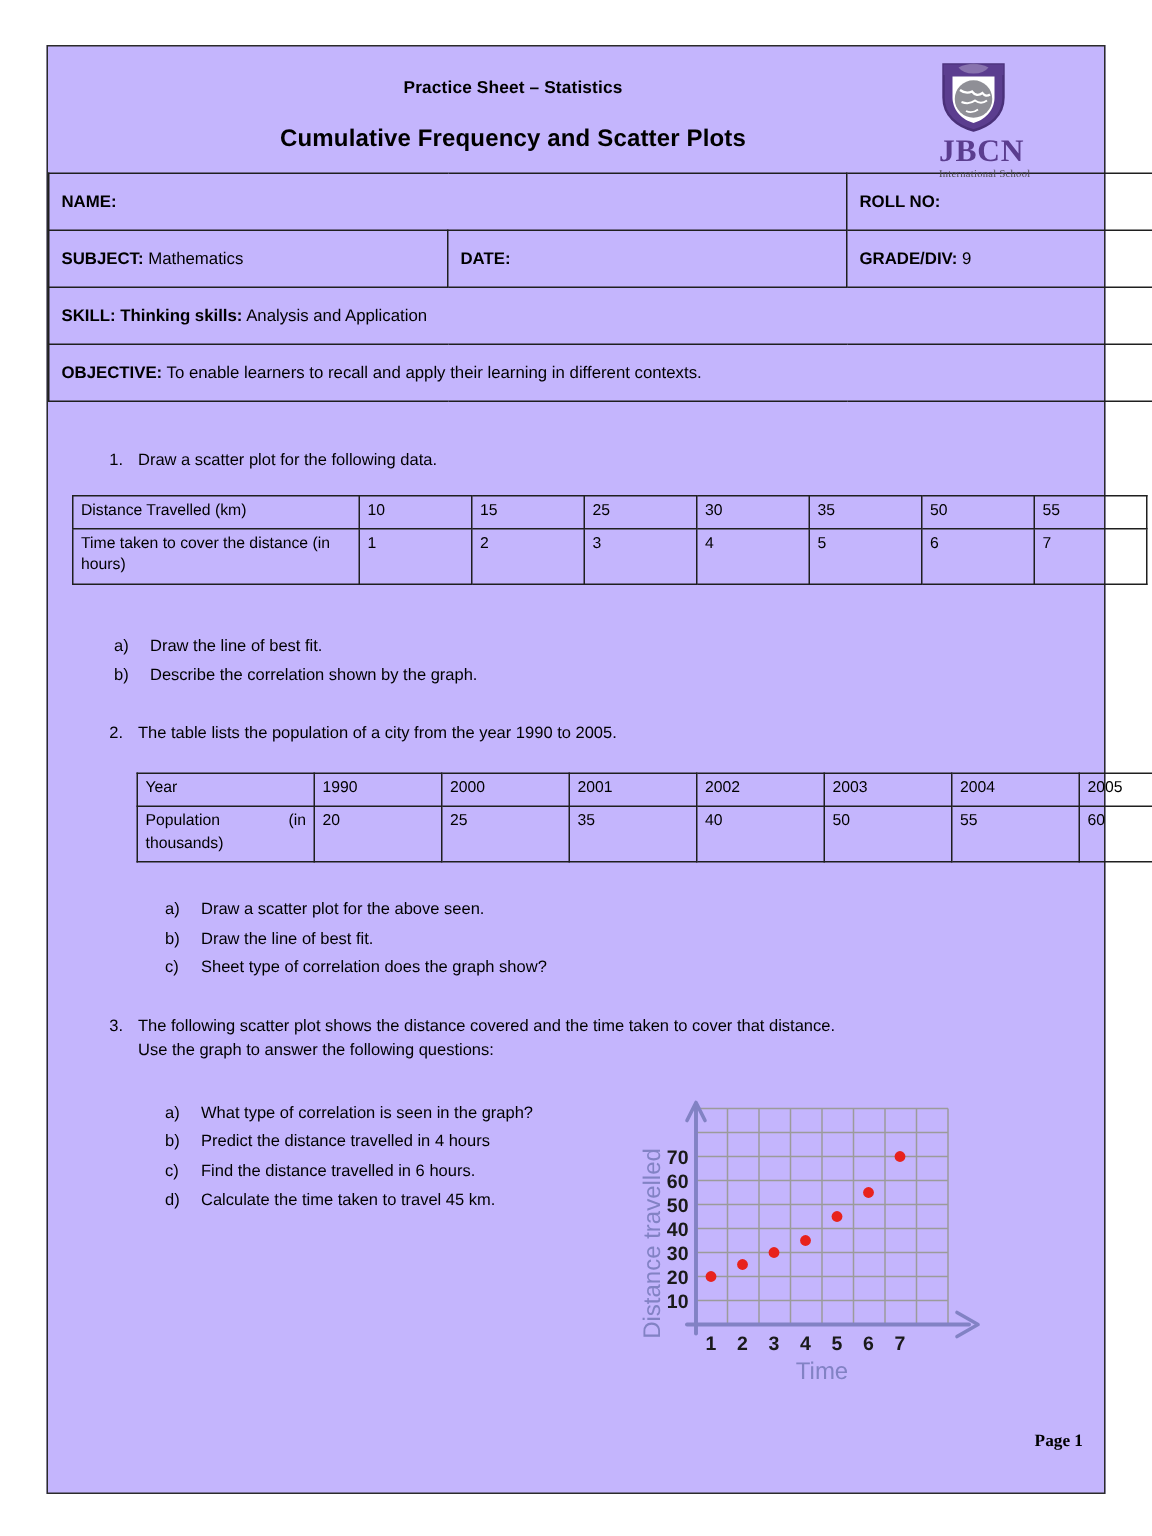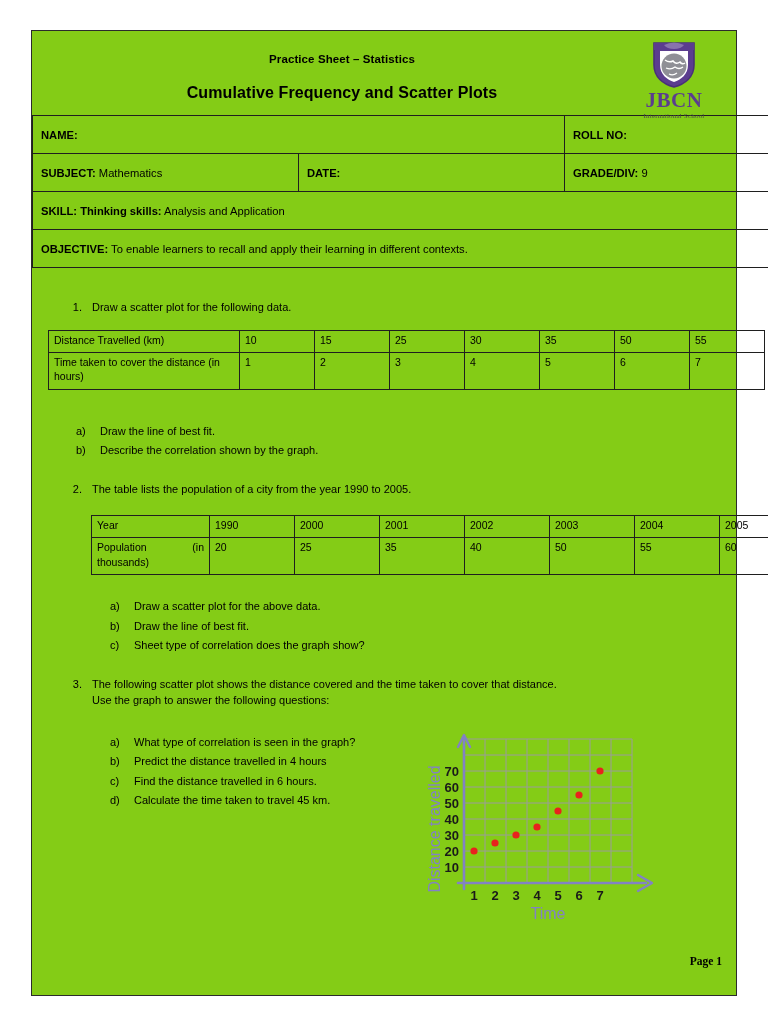--- a/index.html
+++ b/index.html
@@ -18,21 +18,21 @@
 
   
   .page {
     position: absolute;
     left: 31px;
     top: 30px;
     width: 706px;
     height: 966px;
     border: 1px solid #2b2b2b;
     box-sizing: border-box;
-    background: #84cc16;
+    background: #c4b5fd;
   }
 
   
   .doc-header {
     position: relative;
     height: 84px;
   }
   .titles {
     position: absolute;
     left: 0;
@@ -50,21 +50,20 @@
     font-weight: bold;
     margin-top: 19px;
     letter-spacing: .1px;
   }
 
   .logo {
     position: absolute;
     right: 14px;
     top: 8px;
     width: 96px;
-    text-align: center;
   }
   .shield-wrap { height: 50px; }
   .logo-word {
     font-family: "Liberation Serif", serif;
     font-weight: bold;
     font-size: 21px;
     color: #5b3d8f;
     letter-spacing: .5px;
     line-height: 1;
     margin-top: 1px;
@@ -280,21 +279,21 @@
         <td class="val">50</td>
         <td class="val">55</td>
         <td class="val">60</td>
       </tr>
     </tbody>
       </table>
 
     <div class="sub-list" style="margin-top:22px; margin-left:78px;">
       <div class="sub-row">
         <div class="sub-let">a)</div>
-        <div class="sub-txt">Draw a scatter plot for the above data.</div>
+        <div class="sub-txt">Draw a scatter plot for the above seen.</div>
       </div>
       <div class="sub-row">
         <div class="sub-let">b)</div>
         <div class="sub-txt">Draw the line of best fit.</div>
       </div>
       <div class="sub-row">
         <div class="sub-let">c)</div>
         <div class="sub-txt">Sheet type of correlation does the graph show?</div>
       </div>
     </div>

